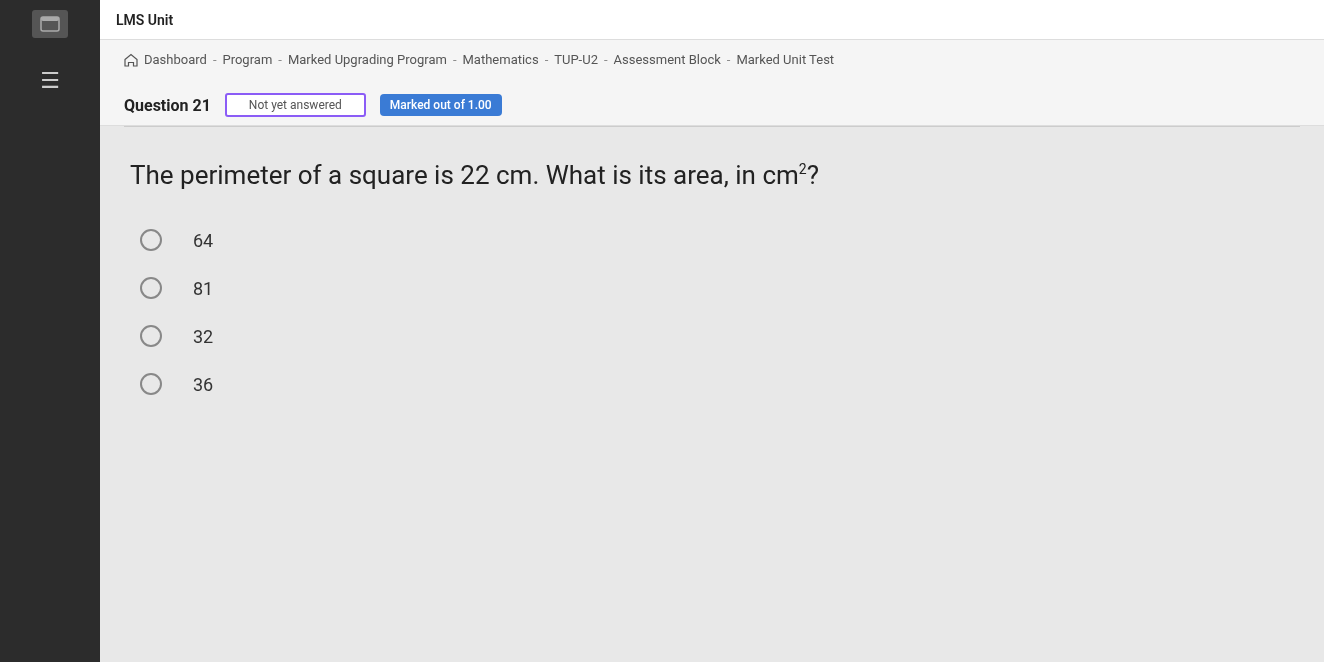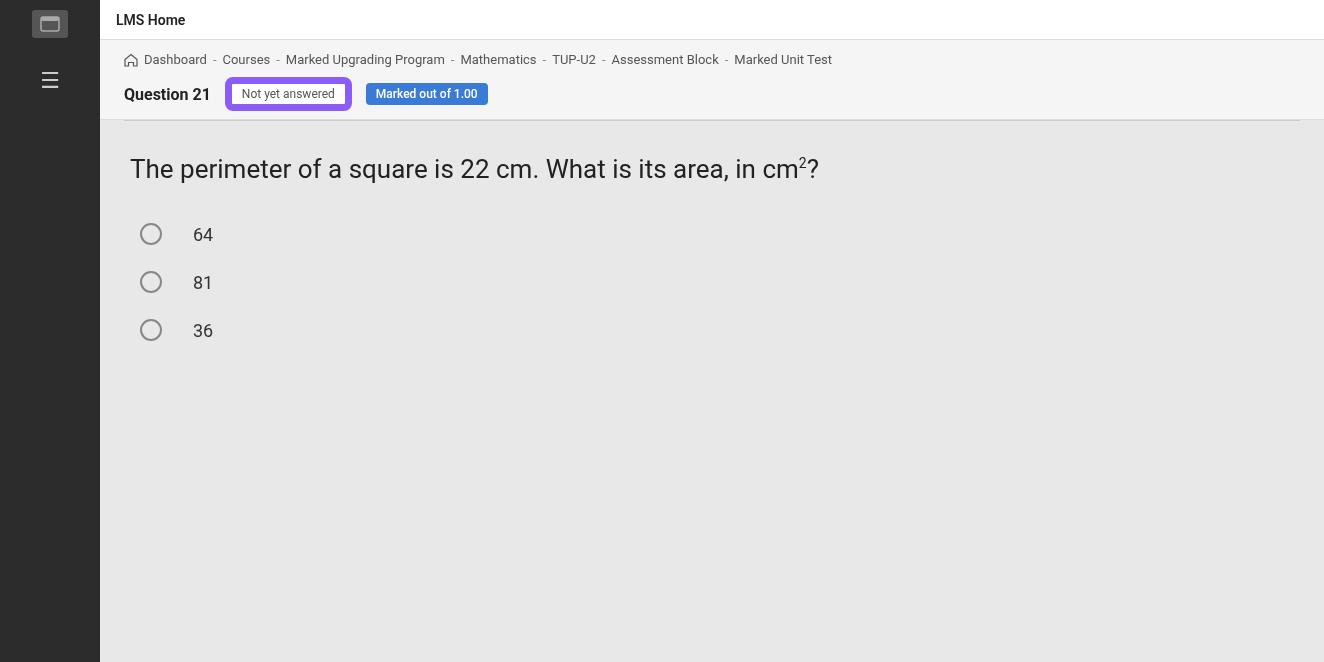--- a/index.html
+++ b/index.html
@@ -85,21 +85,21 @@
       border-bottom: 1px solid #ddd;
     }
 
     .breadcrumb {
       font-size: 13px;
       color: #555;
       display: flex;
       align-items: center;
       flex-wrap: wrap;
       gap: 4px;
-      margin-bottom: 10px;
+      margin-bottom: 26px;
     }
 
     .breadcrumb a {
       color: #555;
       text-decoration: none;
     }
 
     .breadcrumb-sep {
       color: #888;
       margin: 0 2px;
@@ -113,25 +113,25 @@
     }
 
     .question-number {
       font-weight: 700;
       font-size: 16px;
       color: #222;
     }
 
     .badge-not-answered {
       background: #ffffff;
-      border: 7px solid #8b5cf6;
+      border: 2px solid #8b5cf6;
       color: #555;
       font-size: 12px;
-      padding: 3px 10px;
-      border-radius: 8px;
+      padding: 3px 22px;
+      border-radius: 3px;
     }
 
     .badge-marked {
       background: #3a7bd5;
       color: #ffffff;
       font-size: 12px;
       padding: 4px 10px;
       border-radius: 4px;
       font-weight: 500;
     }
@@ -207,33 +207,33 @@
         <rect x="1" y="1" width="18" height="4" rx="2" fill="#aaa"></rect>
       </svg>
     </div>
     <div class="sidebar-menu-icon">☰</div>
   </div>
 </div>
 
 <div class="main-content">
 
   <div class="top-bar">
-    <span class="lms-home-label">LMS Home</span>
+    <span class="lms-home-label">LMS Unit</span>
   </div>
 
   <div class="breadcrumb-bar">
     <div class="breadcrumb">
       <span class="home-icon-svg">
         <svg width="14" height="14" viewBox="0 0 14 14" fill="none" xmlns="http://www.w3.org/2000/svg">
           <path d="M1 6.5L7 1.5L13 6.5V13H9.5V9.5H4.5V13H1V6.5Z" stroke="#555" stroke-width="1.2" fill="none"></path>
         </svg>
       </span>
       <a href="#">Dashboard</a>
       <span class="breadcrumb-sep">-</span>
-      <a href="#">Courses</a>
+      <a href="#">Program</a>
       <span class="breadcrumb-sep">-</span>
       <a href="#">Marked Upgrading Program</a>
       <span class="breadcrumb-sep">-</span>
       <a href="#">Mathematics</a>
       <span class="breadcrumb-sep">-</span>
       <a href="#">TUP-U2</a>
       <span class="breadcrumb-sep">-</span>
       <a href="#">Assessment Block</a>
       <span class="breadcrumb-sep">-</span>
       <a href="#">Marked Unit Test</a>
@@ -258,20 +258,24 @@
       <div class="option-item">
         <div class="radio-circle"></div>
         <span class="option-label">64</span>
       </div>
 
       <div class="option-item">
         <div class="radio-circle"></div>
         <span class="option-label">81</span>
       </div>
 
+      <div class="option-item">
+        <div class="radio-circle"></div>
+        <span class="option-label">32</span>
+      </div>
 
       <div class="option-item">
         <div class="radio-circle"></div>
         <span class="option-label">36</span>
       </div>
 
     </div>
   </div>
 
 </div>

